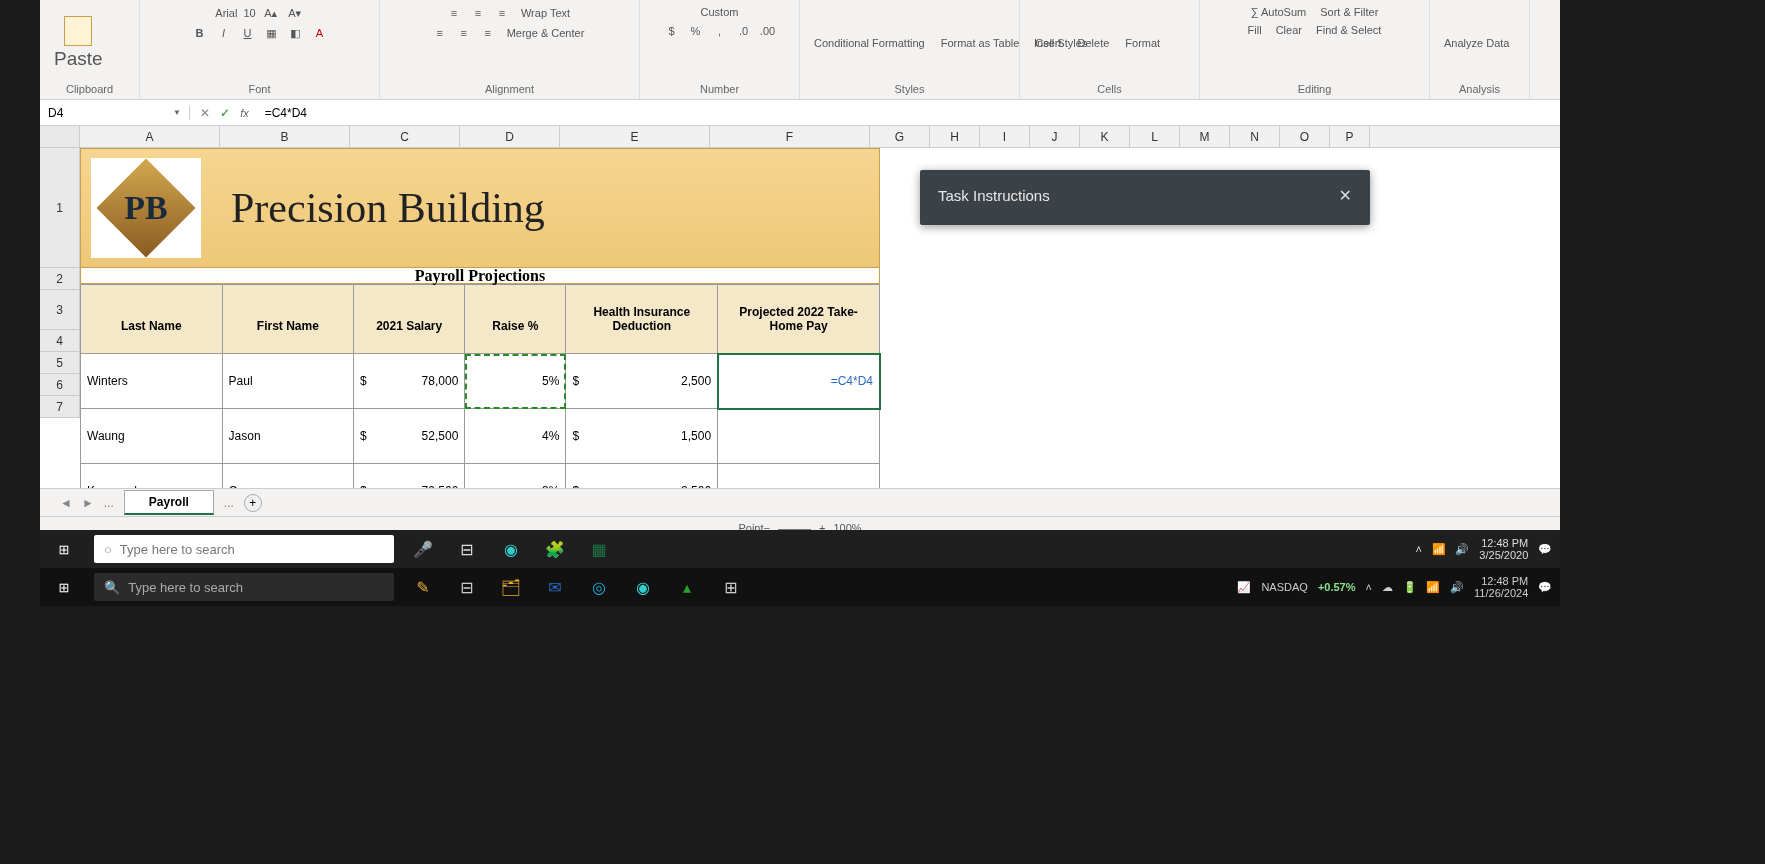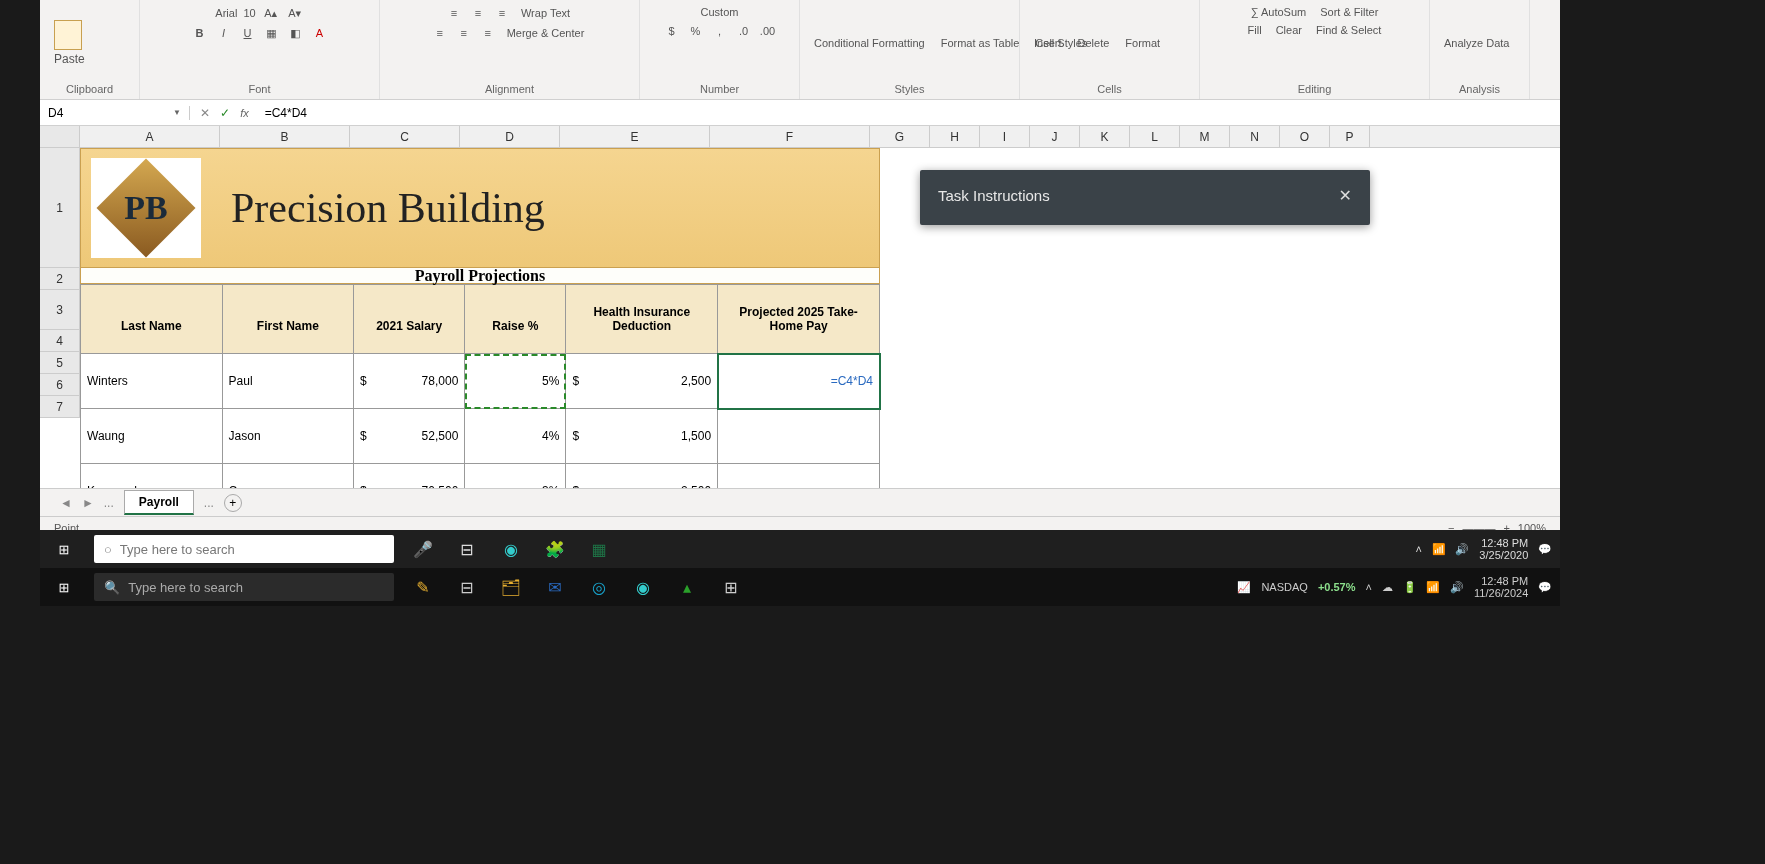--- a/index.html
+++ b/index.html
@@ -7,21 +7,21 @@
   
   .screen { position: absolute; top: 0; left: 40px; width: 1520px; height: 600px; background: #fff; }
   
   
   .ribbon { height: 100px; background: #f3f2f1; border-bottom: 1px solid #d0d0d0; display: flex; font-size: 11px; color: #555; }
   .ribbon-group { border-right: 1px solid #e0e0e0; padding: 4px 10px 2px 10px; display: flex; flex-direction: column; justify-content: space-between; }
   .ribbon-group-content { flex: 1; display: flex; align-items: center; gap: 8px; }
   .ribbon-group-label { text-align: center; font-size: 11px; color: #666; padding: 2px 0; }
   .rbtn { padding: 2px 4px; color: #555; cursor: pointer; white-space: nowrap; }
   .rbtn-col { display: flex; flex-direction: column; gap: 2px; font-size: 11px; }
-  .paste-big { font-size: 12px; display: flex; flex-direction: column; align-items: flex-start; gap: 2px; }
+  .paste-big { font-size: 19px; display: flex; flex-direction: column; align-items: center; gap: 2px; }
   .paste-icon { width: 28px; height: 30px; background: #fff3d6; border: 1px solid #c8a050; position: relative; }
   .fmt-row { display: flex; gap: 6px; align-items: center; }
   .fmt-btn { width: 18px; height: 18px; display: flex; align-items: center; justify-content: center; cursor: pointer; }
   .bold { font-weight: bold; } .ital { font-style: italic; } .under { text-decoration: underline; }
   
   
   .fbar { height: 26px; display: flex; align-items: center; border-bottom: 1px solid #d0d0d0; background: #fff; }
   .namebox { width: 150px; border-right: 1px solid #ccc; padding: 0 8px; font-size: 12px; display: flex; align-items: center; justify-content: space-between; }
   .namebox-dd { color: #666; font-size: 8px; }
   .fxarea { display: flex; align-items: center; gap: 10px; padding: 0 10px; }
@@ -63,24 +63,24 @@
   
   
   .taskpane { position: absolute; left: 880px; top: 170px; width: 450px; background: #3a4248; color: #e8e8e8; padding: 16px 18px; font-size: 13px; border-radius: 2px; box-shadow: 0 2px 10px rgba(0,0,0,.4); }
   .taskpane-hdr { display: flex; justify-content: space-between; align-items: center; margin-bottom: 4px; font-size: 15px; }
   .taskpane-close { cursor: pointer; font-size: 16px; color: #ddd; }
   .taskpane-body { line-height: 1.5; font-weight: 600; }
   
   
   .sheettabs { height: 28px; background: #f3f2f1; border-top: 1px solid #ccc; display: flex; align-items: center; padding: 0 20px; gap: 10px; font-size: 12px; }
   .tabnav { color: #888; cursor: pointer; }
-  .sheettab { padding: 4px 14px; background: #fff; border: 1px solid #aaa; border-bottom: 2px solid #217346; font-weight: bold; cursor: pointer; }
+  .sheettab { padding: 4px 24px; background: #fff; border: 1px solid #aaa; border-bottom: 2px solid #217346; font-weight: bold; cursor: pointer; }
   .addsheet { width: 18px; height: 18px; border: 1px solid #aaa; border-radius: 50%; text-align: center; line-height: 16px; cursor: pointer; }
   
-  .statusbar { height: 22px; background: #f3f2f1; border-top: 1px solid #ccc; display: flex; align-items: center; justify-content: space-between; padding: 0 14px; font-size: 11px; color: #555; }
+  .statusbar { height: 22px; background: #f3f2f1; border-top: 1px solid #ccc; display: flex; align-items: center; justify-content: center; padding: 0 14px; font-size: 11px; color: #555; }
   .zoom { display: flex; gap: 8px; align-items: center; }
   
   
   .taskbar1 { position: absolute; top: 530px; left: 40px; width: 1520px; height: 38px; background: #1f1f1f; display: flex; align-items: center; gap: 14px; padding: 0 8px; color: #ddd; font-size: 13px; }
   .taskbar2 { position: absolute; top: 568px; left: 40px; width: 1520px; height: 38px; background: #111; display: flex; align-items: center; gap: 14px; padding: 0 8px; color: #ccc; font-size: 13px; }
   .winbtn { width: 32px; height: 28px; display:flex; align-items:center; justify-content:center; color:#fff; cursor:pointer; }
   .searchbox { flex: 0 0 300px; height: 28px; background: #fff; border-radius: 2px; display: flex; align-items: center; gap: 8px; padding: 0 10px; color: #777; cursor: text; }
   .searchbox.dark { background: #2b2b2b; color: #aaa; }
   .tbicon { width: 30px; height: 30px; display:flex; align-items:center; justify-content:center; cursor:pointer; font-size:16px; }
   .tray { margin-left: auto; display: flex; gap: 10px; align-items: center; font-size: 11px; }
@@ -248,21 +248,21 @@
       <div class="row2">Payroll Projections</div>
       <table class="dt">
         <tbody>
             <tr>
           <th class="wA">Last Name</th>
           <th class="wB">First Name</th>
           <th class="wC">2021
 Salary</th>
           <th class="wD">Raise %</th>
           <th class="wE">Health Insurance Deduction</th>
-          <th class="wF">Projected 2025 Take-Home Pay</th>
+          <th class="wF">Projected 2022 Take-Home Pay</th>
         </tr>
         <tr>
           <td>Winters</td>
           <td>Paul</td>
           <td class="r"><span style="float:left">$</span><span>78,000</span></td>
           <td class="r" style="outline:2px dashed #2a8a2a; outline-offset:-2px">5%</td>
           <td class="r"><span style="float:left">$</span><span>2,500</span></td>
           <td class="r active-cell-fake" style="outline:2px solid #217346; outline-offset:-1px">=C4*D4</td>
         </tr>
         <tr>

